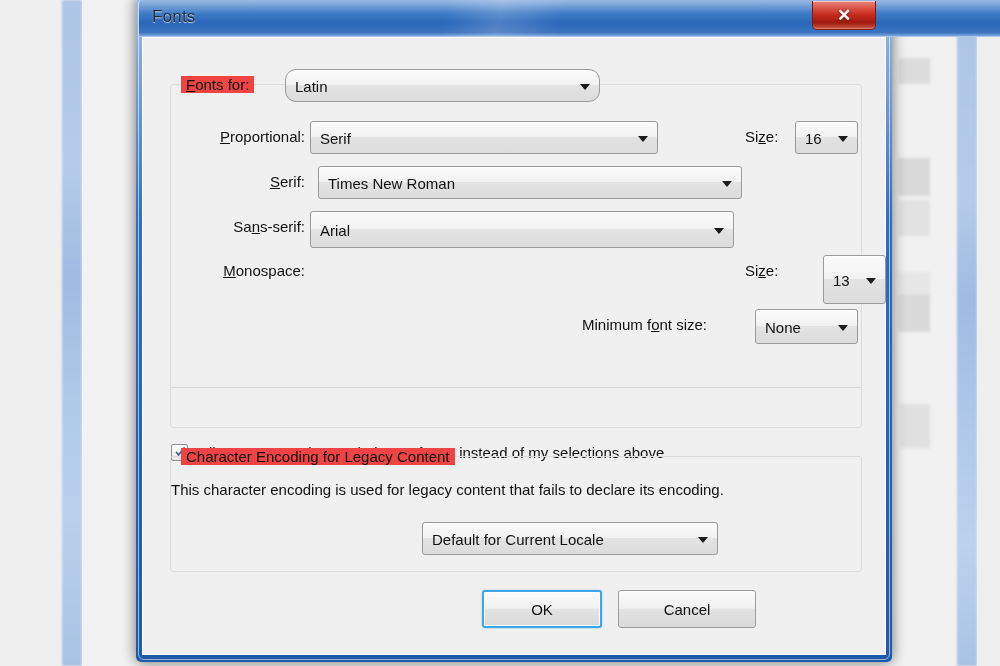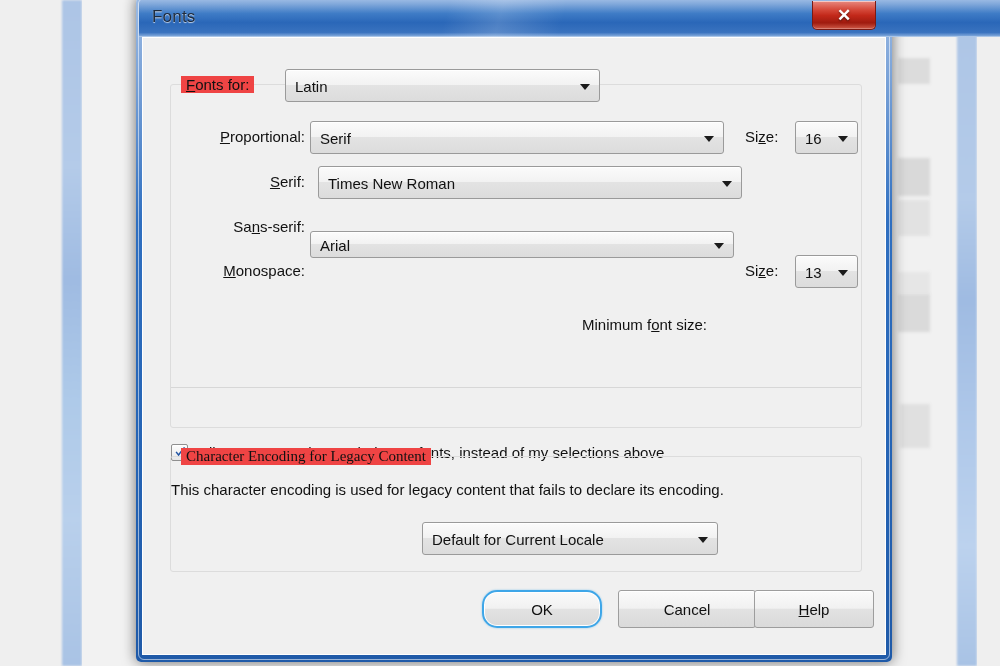--- a/index.html
+++ b/index.html
@@ -231,84 +231,85 @@
     </div>
 
     <div class="client">
       <div class="content">
 
         <div class="groupbox" id="gb-fonts"></div>
 
         <div class="gb-title lbl" style="left:38px; top:38px;">
           <u>F</u>onts for:
         </div>
-        <div class="combo" style="left:142px; top:31px; width:315px; height:33px;">
+        <div class="combo" style="left:142px; top:31px; width:315px; height:33px;border-radius:11px;">
           <span class="combo-val">Latin</span>
           <span class="arrow"></span>
         </div>
 
         <div class="lbl" style="left:42px; top:90px; width:120px; text-align:right;"><u>P</u>roportional:</div>
-        <div class="combo" style="left:167px; top:83px; width:414px; height:33px;padding-left:11px;">
+        <div class="combo" style="left:167px; top:83px; width:348px; height:33px;padding-left:11px;">
           <span class="combo-val">Serif</span>
           <span class="arrow"></span>
         </div>
         <div class="lbl" style="left:602px; top:90px;">Si<u>z</u>e:</div>
         <div class="combo" style="left:652px; top:83px; width:63px; height:33px;">
           <span class="combo-val">16</span>
           <span class="arrow"></span>
         </div>
 
         <div class="lbl" style="left:42px; top:135px; width:120px; text-align:right;"><u>S</u>erif:</div>
         <div class="combo" style="left:175px; top:128px; width:424px; height:33px;">
           <span class="combo-val">Times New Roman</span>
           <span class="arrow"></span>
         </div>
 
         <div class="lbl" style="left:42px; top:180px; width:120px; text-align:right;">Sa<u>n</u>s-serif:</div>
-        <div class="combo" style="left:167px; top:173px; width:424px; height:27px;margin-top:20px;">
+        <div class="combo" style="left:167px; top:173px; width:424px; height:37px;">
           <span class="combo-val">Arial</span>
           <span class="arrow"></span>
         </div>
 
         <div class="lbl" style="left:30px; top:224px; width:132px; text-align:right;"><u>M</u>onospace:</div>
         <div class="lbl" style="left:602px; top:224px;">Si<u>z</u>e:</div>
-        <div class="combo" style="left:652px; top:217px; width:63px; height:33px;">
+        <div class="combo" style="left:680px; top:217px; width:63px; height:49px;">
           <span class="combo-val">13</span>
           <span class="arrow"></span>
         </div>
 
         <div class="lbl" style="left:439px; top:278px;">Minimum f<u>o</u>nt size:</div>
+        <div class="combo" style="left:612px; top:271px; width:103px; height:35px;">
+          <span class="combo-val">None</span>
+          <span class="arrow"></span>
+        </div>
 
         <div class="hr-sep"></div>
 
         <div class="cbrow">
           <span class="cbox">
             <svg width="15" height="15" viewBox="0 0 15 15">
               <path d="M2.5 7.2 L5.6 11.2 L12.2 2.2 L10.6 2.2 L5.5 8.8 L3.7 6.6 Z" fill="#2255a4"></path>
             </svg>
           </span>
           <span class="cbl"><u>A</u>llow pages to choose their own fonts, instead of my selections above</span>
         </div>
 
         <div class="groupbox" id="gb-enc"></div>
-        <div class="gb-title lbl" style="left:38px; top:410px;font-family:Liberation Serif, serif;">Character Encoding for Legacy Content</div>
+        <div class="gb-title lbl" style="left:38px; top:410px;">Character Encoding for Legacy Content</div>
 
         <div class="desc">This character encoding is used for legacy content that fails to declare its encoding.</div>
 
         <div class="combo" style="left:279px; top:484px; width:296px; height:33px;">
           <span class="combo-val">Default for Current Locale</span>
           <span class="arrow"></span>
         </div>
 
-        <div class="btn default" style="left:339px; top:552px; width:120px;border-radius:15px;">
+        <div class="btn default" style="left:339px; top:552px; width:120px;">
           <span>OK</span>
         </div>
         <div class="btn" style="left:475px; top:552px; width:138px;">
           <span>Cancel</span>
-        </div>
-        <div class="btn" style="left:611px; top:552px; width:120px;">
-          <span><u>H</u>elp</span>
         </div>
 
       </div>
     </div>
   </div>
 </div>
 
 </body></html>

